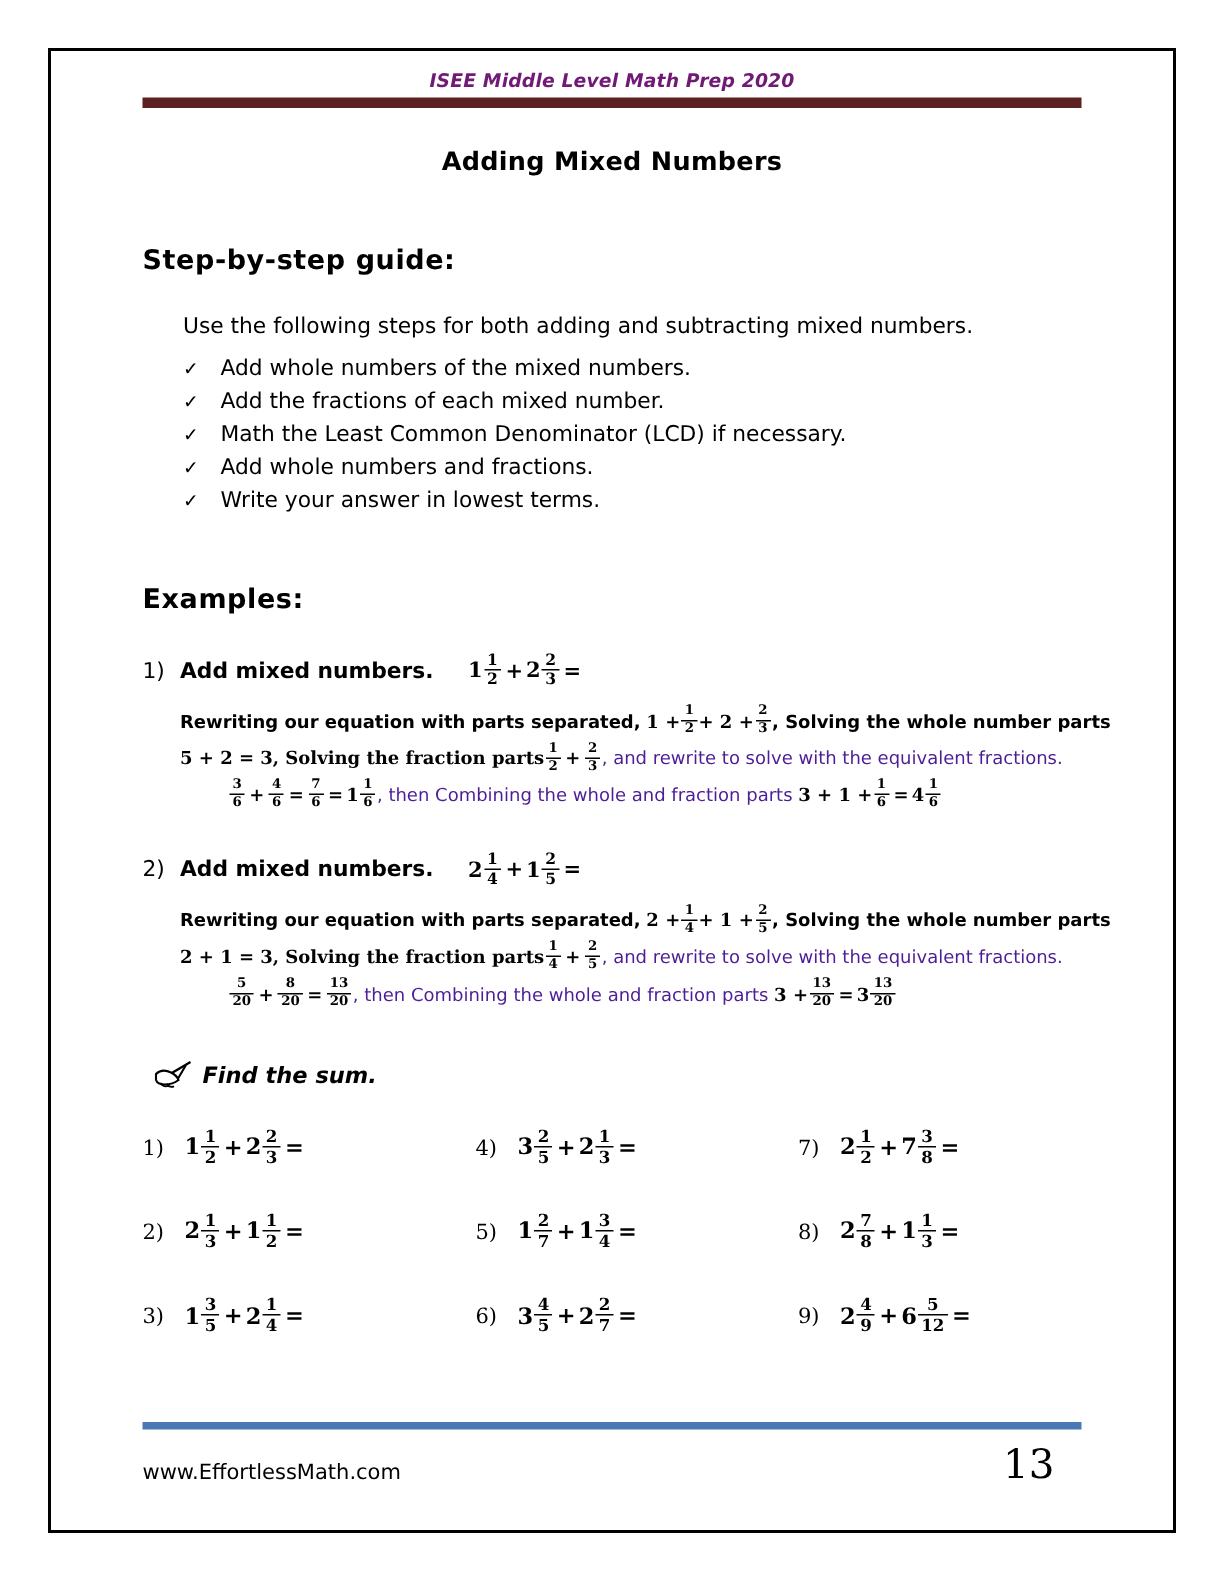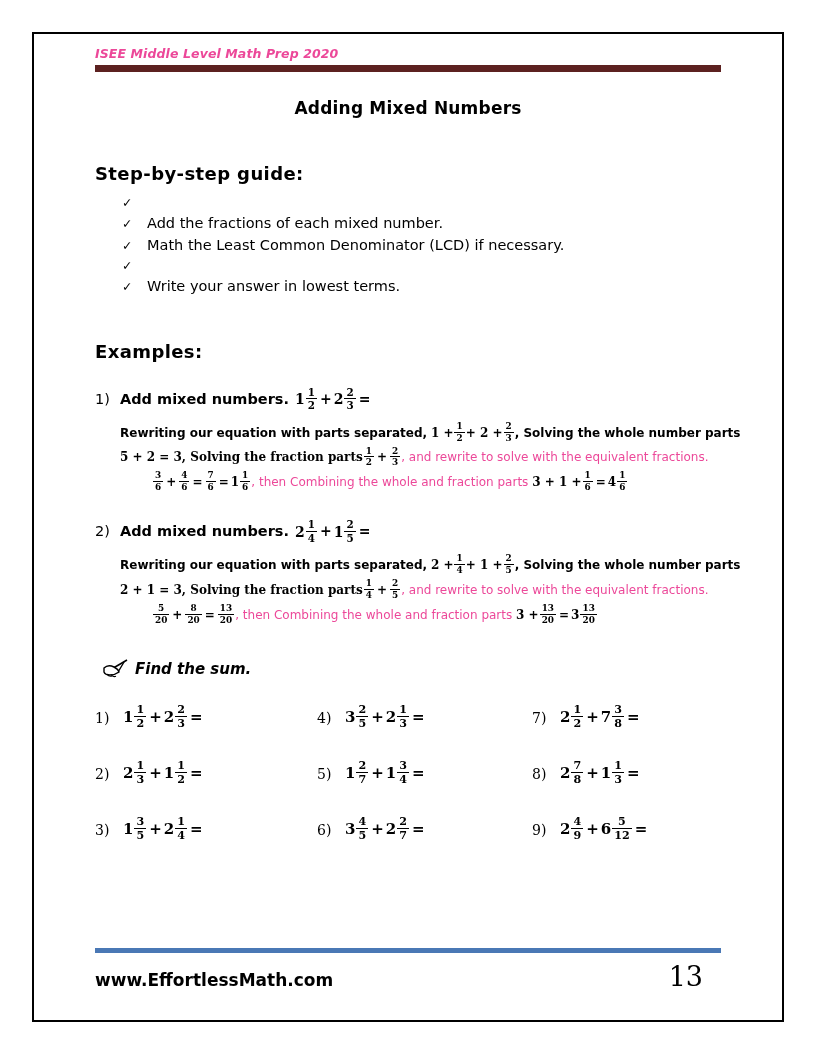--- a/index.html
+++ b/index.html
@@ -28,27 +28,27 @@
 
   .content {
     position: absolute;
     left: 95px;
     top: 46px;
     width: 626px;
   }
 
   
   .running-head {
-    text-align: left;
+    text-align: center;
     font-family: "DejaVu Sans", sans-serif;
     font-weight: bold;
     font-style: italic;
     font-size: 12.5px;
     letter-spacing: 0.1px;
-    color: #ec4899;
+    color: #701a75;
   }
   .header-rule {
     margin-top: 4px;
     height: 7px;
     background: #5C2120;
     width: 100%;
   }
 
   .doc-title {
     text-align: center;
@@ -101,33 +101,33 @@
     margin-top: 26px;
     font-family: "DejaVu Sans", sans-serif;
     font-weight: bold;
     font-size: 14.5px;
   }
   .example-head .num {
     width: 25px;
     flex: 0 0 25px;
     font-weight: normal;
   }
-  .example-head .txt { margin-right: 6px; }
+  .example-head .txt { margin-right: 23px; }
 
   .solution {
     margin-left: 25px;
     margin-top: 9px;
     font-family: "DejaVu Sans", sans-serif;
     font-size: 12px;
     line-height: 2.05;
   }
   .solution .row { display: block; white-space: nowrap; }
   .solution .row.indent2 { margin-left: 32px; }
   .sol-strong { font-weight: bold; }
-  .sol-dim { color: #ec4899; }
+  .sol-dim { color: #4c1d95; }
 
   
   .mx {
     font-family: "DejaVu Serif", serif;
     font-weight: bold;
   }
   .frac {
     display: inline-flex;
     flex-direction: column;
     align-items: center;
@@ -211,22 +211,22 @@
     width: 100%;
   }
   .footer-row {
     display: flex;
     align-items: flex-end;
     justify-content: space-between;
     margin-top: 10px;
   }
   .site {
     font-family: "DejaVu Sans", sans-serif;
-    font-weight: bold;
-    font-size: 17px;
+    font-weight: normal;
+    font-size: 14px;
   }
   .page-no {
     font-family: "DejaVu Serif", serif;
     font-size: 27px;
     line-height: 1;
     margin-right: 18px;
   }
 </style>
 </head>
 <body>
@@ -235,35 +235,38 @@
 
 <div class="content">
 
   <div class="running-head">ISEE Middle Level Math Prep 2020</div>
   <div class="header-rule"></div>
 
   <div class="doc-title">Adding Mixed Numbers</div>
 
   <div class="section-label guide-label">Step-by-step guide:</div>
 
+  <div class="lead-line">Use the following steps for both adding and subtracting mixed numbers.</div>
 
   <ul class="steps">
     <li>
       <span class="tick">✓</span>
+      <span>Add whole numbers of the mixed numbers.</span>
     </li>
     <li>
       <span class="tick">✓</span>
       <span>Add the fractions of each mixed number.</span>
     </li>
     <li>
       <span class="tick">✓</span>
       <span>Math the Least Common Denominator (LCD) if necessary.</span>
     </li>
     <li>
       <span class="tick">✓</span>
+      <span>Add whole numbers and fractions.</span>
     </li>
     <li>
       <span class="tick">✓</span>
       <span>Write your answer in lowest terms.</span>
     </li>
   </ul>
 
   <div class="section-label examples-label">Examples:</div>
 
   <div class="example-head">

